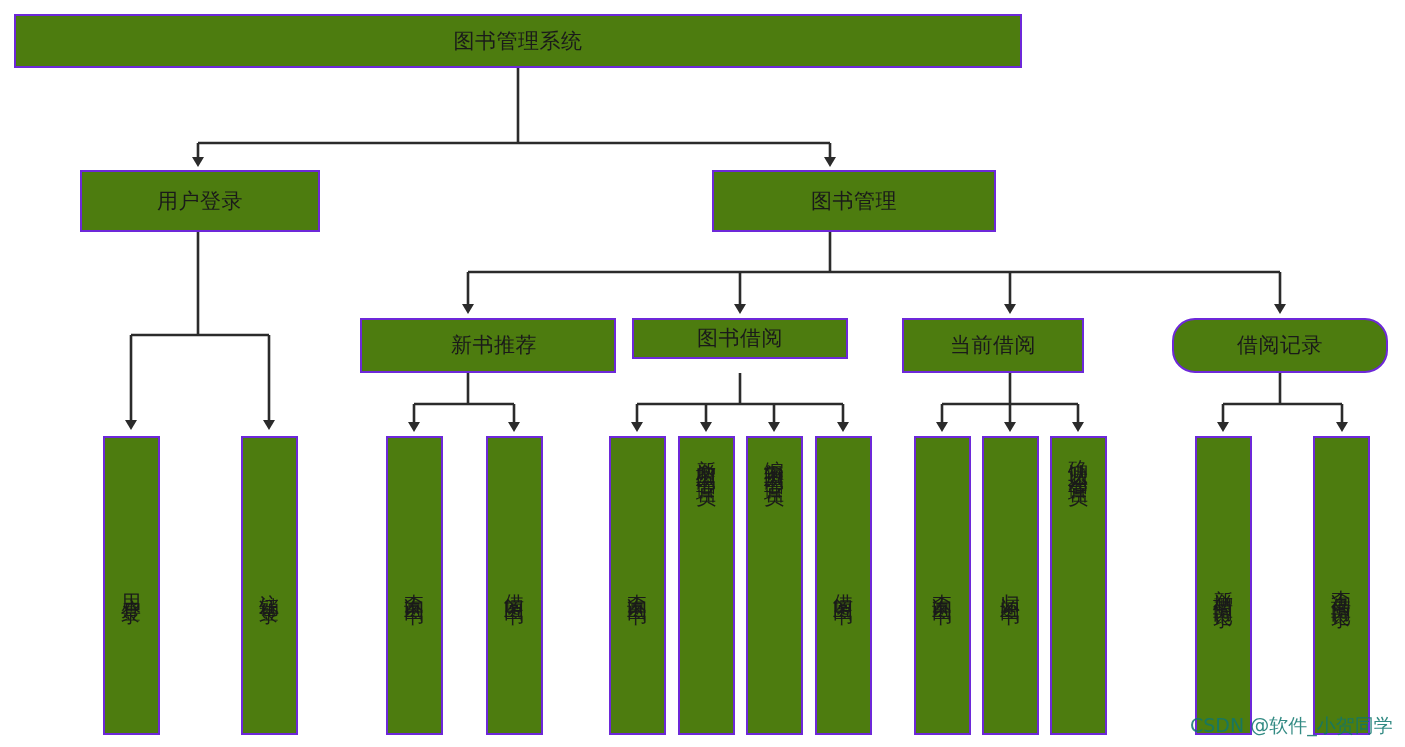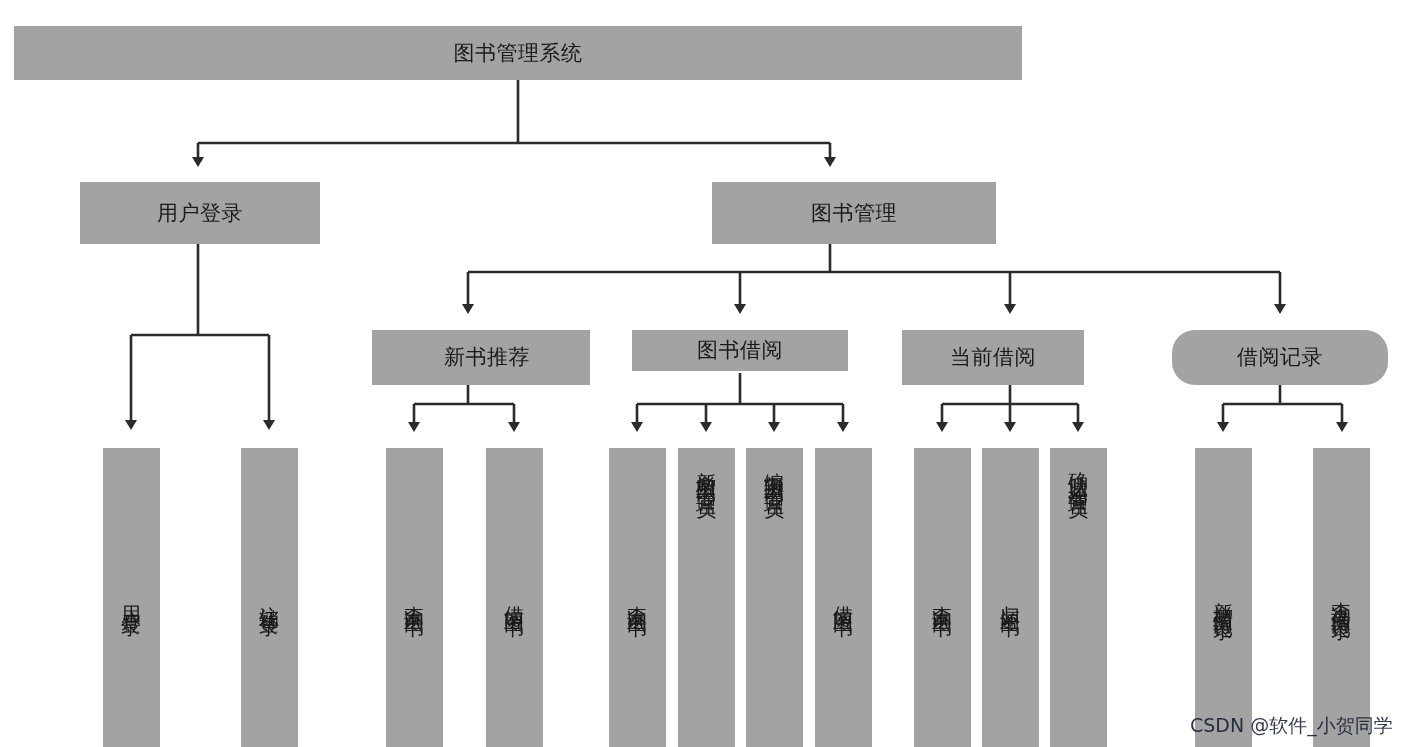--- a/index.html
+++ b/index.html
@@ -22,28 +22,27 @@
     position: absolute;
     left: 0;
     top: 0;
     width: 1405px;
     height: 747px;
     pointer-events: none;
   }
   .node {
     position: absolute;
     box-sizing: border-box;
-    background: #a3a3a3;
-    border: 2px solid #a3a3a3;
+    background: #4d7c0f;
+    border: 2px solid #6d28d9;
     display: flex;
     align-items: center;
     justify-content: center;
     text-align: center;
     color: #1a1a1a;
-    margin-top: 12px;
   }
   .node .label {
     display: block;
     line-height: 1.18;
     letter-spacing: 0.5px;
   }
   .node.h .label {
     font-size: 21px;
   }
   
@@ -63,21 +62,21 @@
     align-items: center;
   }
   .node.leaf-top {
     align-items: flex-start;
   }
   .node.leaf-top .label {
     margin-top: 6px;
   }
   .watermark {
     position: absolute;
-    color: #0f172a;
+    color: #0f766e;
     font-size: 19px;
     white-space: nowrap;
     opacity: 0.85;
   }
 </style>
 </head>
 <body>
 
 <div id="canvas">
 
@@ -135,21 +134,21 @@
     <span class="label">图书管理系统</span>
   </div>
 
   <div class="node h" style="left:80px; top:170px; width:240px; height:62px;">
     <span class="label">用户登录</span>
   </div>
   <div class="node h" style="left:712px; top:170px; width:284px; height:62px;">
     <span class="label">图书管理</span>
   </div>
 
-  <div class="node h" style="left:372px; top:318px; width:218px; height:55px;padding-left:12px;">
+  <div class="node h" style="left:360px; top:318px; width:256px; height:55px;padding-left:12px;">
     <span class="label">新书推荐</span>
   </div>
   <div class="node h" style="left:632px; top:318px; width:216px; height:41px;">
     <span class="label">图书借阅</span>
   </div>
   <div class="node h" style="left:902px; top:318px; width:182px; height:55px;">
     <span class="label">当前借阅</span>
   </div>
   <div class="node h" style="left:1172px; top:318px; width:216px; height:55px;border-radius:23px;">
     <span class="label">借阅记录</span>

